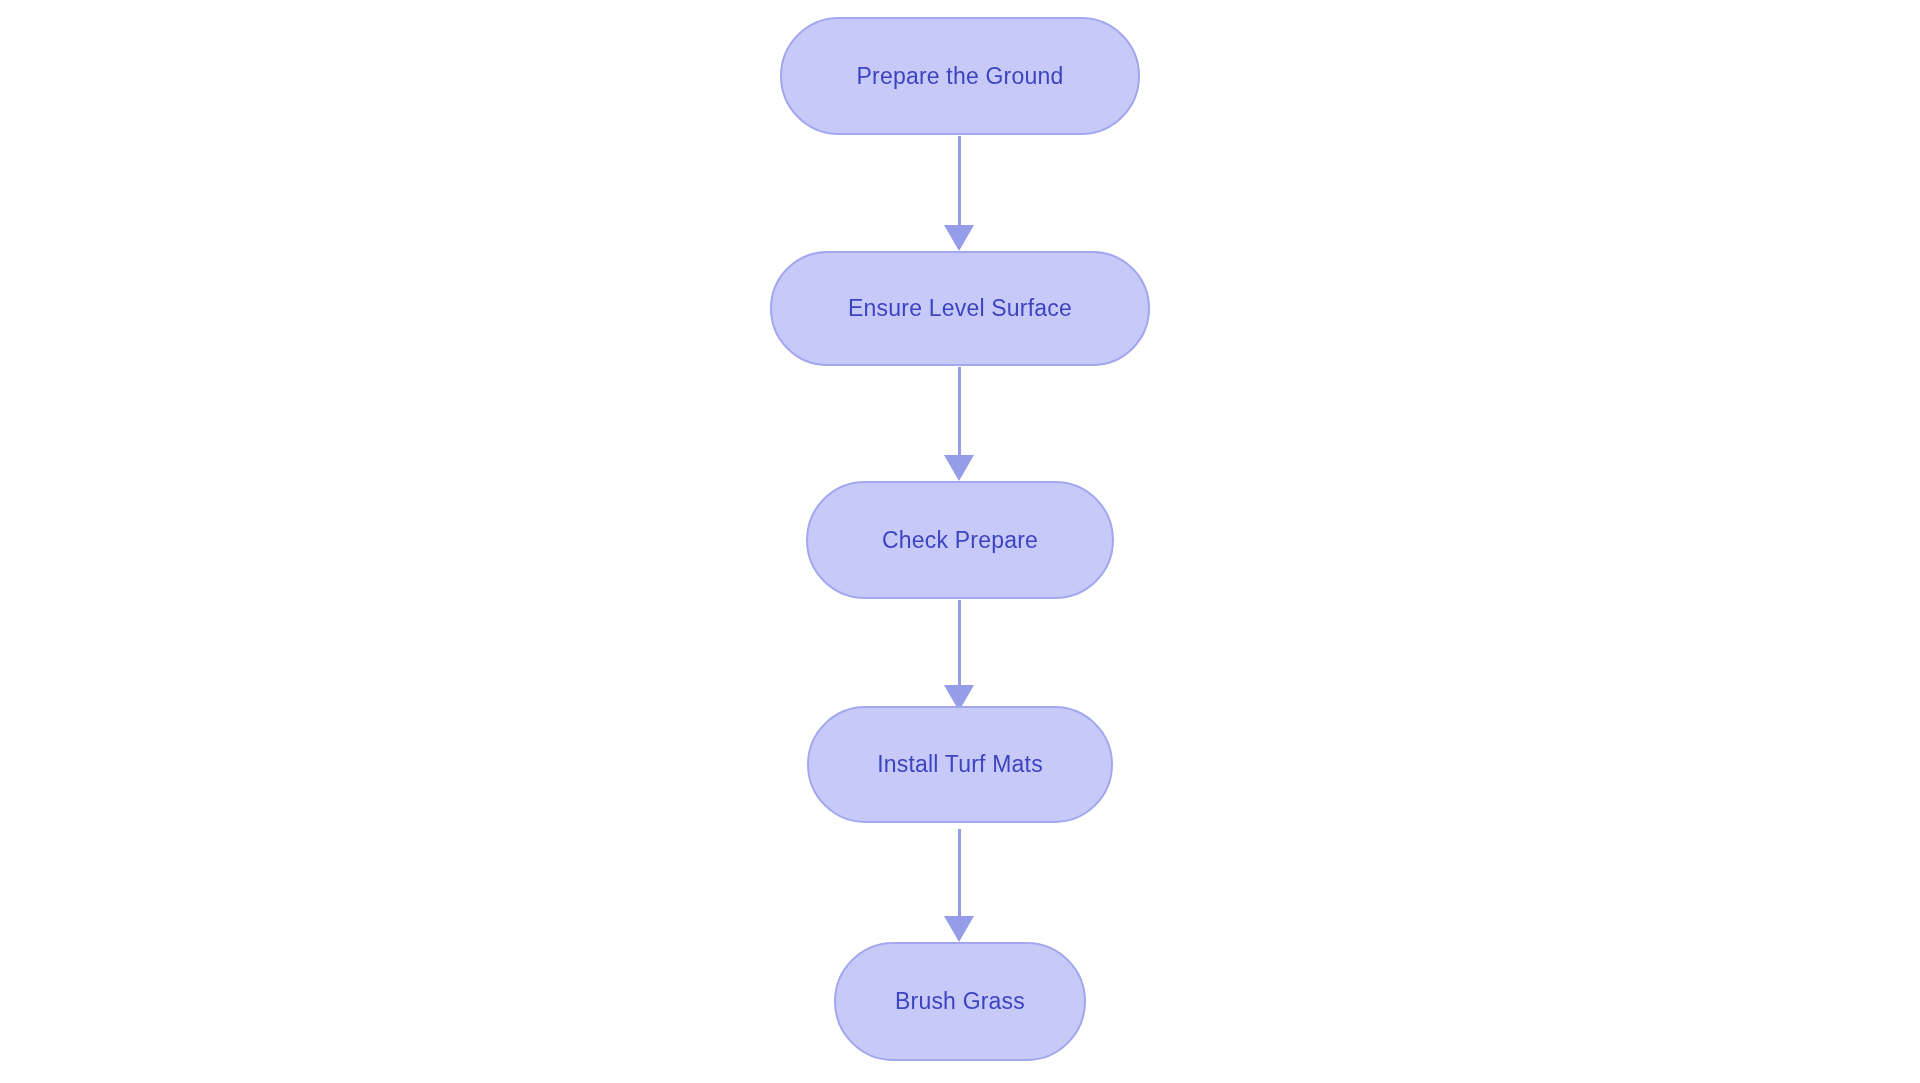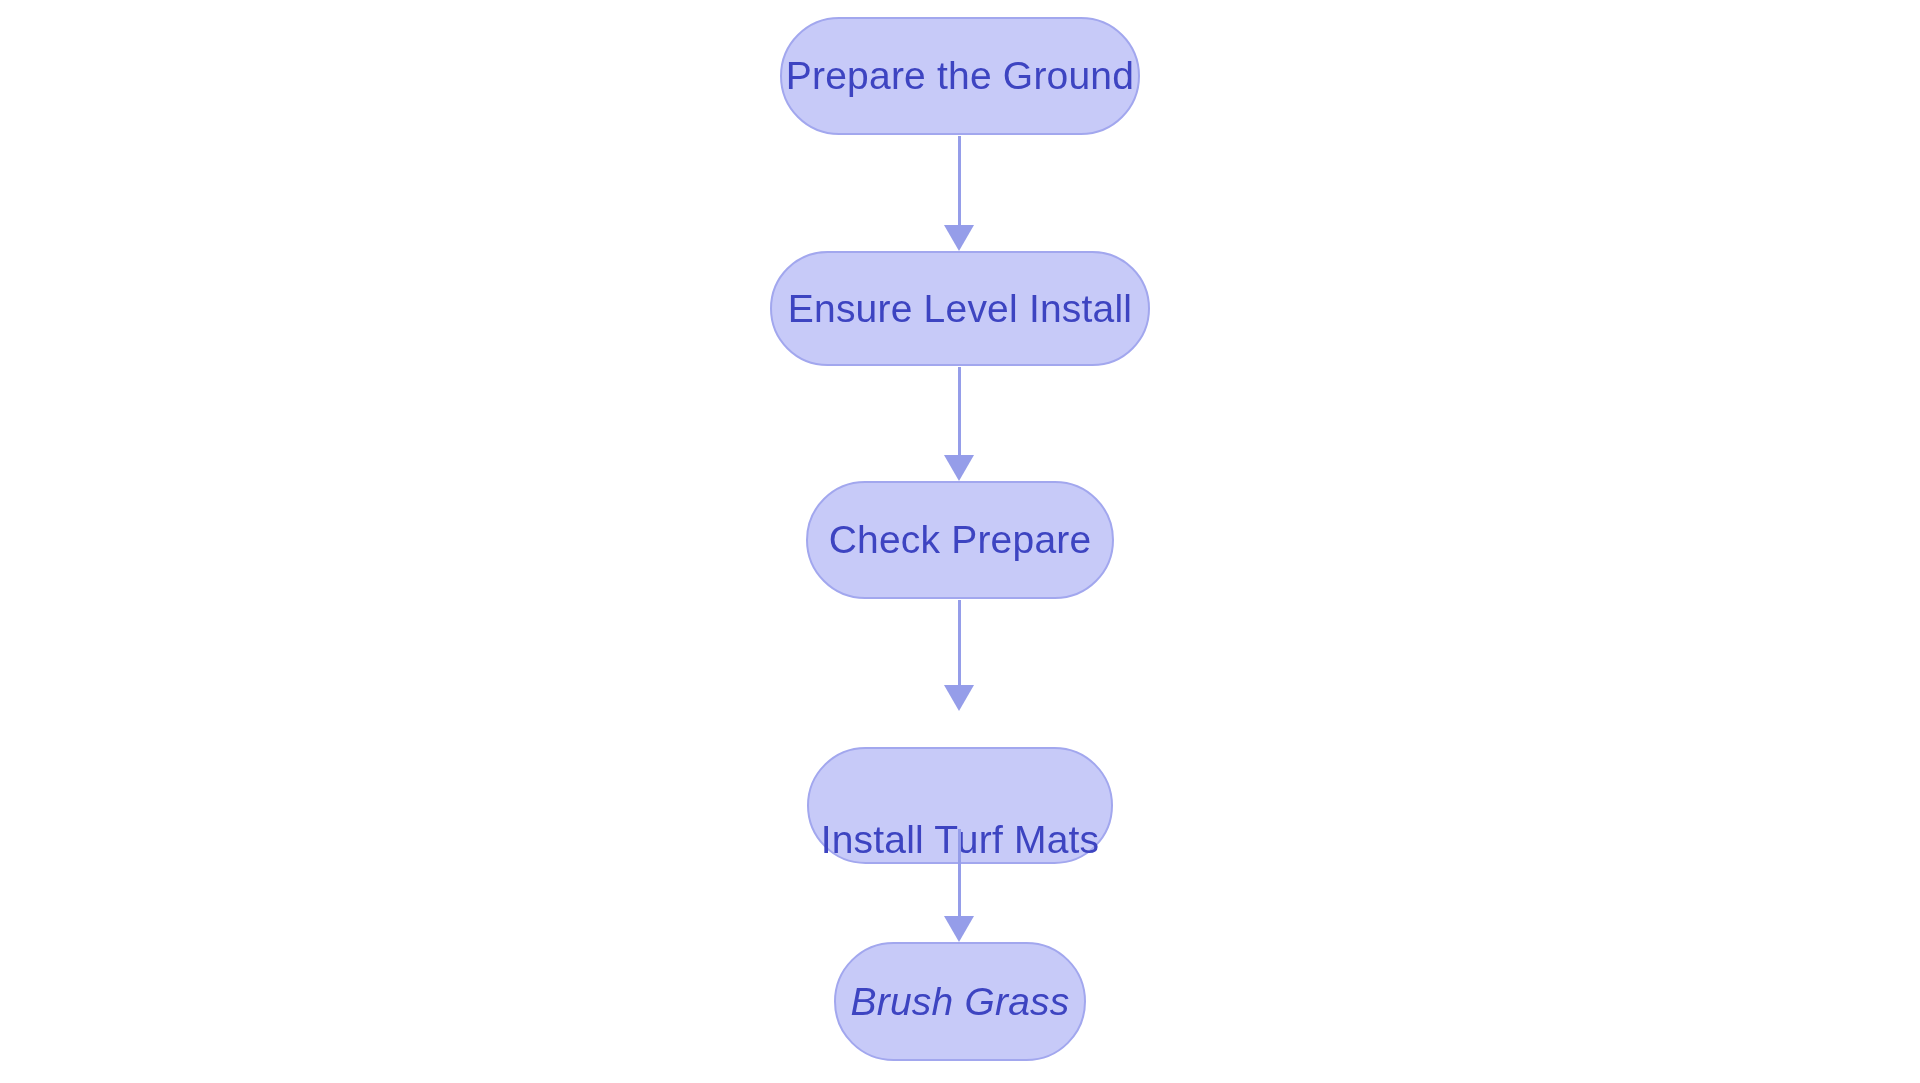--- a/index.html
+++ b/index.html
@@ -22,31 +22,31 @@
     overflow: hidden;
   }
   .flow-node {
     position: absolute;
     background: var(--node_fill);
     border: 2px solid var(--node_border);
     color: var(--node_text);
     display: flex;
     align-items: center;
     justify-content: center;
-    font-size: 39px;
+    font-size: 23px;
     letter-spacing: 0.2px;
     text-align: center;
     white-space: nowrap;
   }
   
   .n0 { left: 780px; top: 17px;  width: 360px; height: 118px; border-radius: 59px; }
   .n1 { left: 770px; top: 251px; width: 380px; height: 115px; border-radius: 58px; }
   .n2 { left: 806px; top: 481px; width: 308px; height: 118px; border-radius: 59px; }
-  .n3 { left: 807px; top: 747px; width: 306px; height: 117px; border-radius: 59px; align-items: flex-end; }
-  .n4 { left: 834px; top: 942px; width: 252px; height: 119px; border-radius: 60px; font-style: italic; }
+  .n3 { left: 807px; top: 706px; width: 306px; height: 117px; border-radius: 59px; }
+  .n4 { left: 834px; top: 942px; width: 252px; height: 119px; border-radius: 60px; }
 
   .arrow {
     position: absolute;
     width: 30px;
     display: flex;
     flex-direction: column;
     align-items: center;
   }
   .arrow-line {
     width: 3px;
@@ -74,21 +74,21 @@
   <div class="flow-node n0">
     <span>Prepare the Ground</span>
   </div>
 
   <div class="arrow a0">
     <div class="arrow-line"></div>
     <div class="arrow-head"></div>
   </div>
 
   <div class="flow-node n1">
-    <span>Ensure Level Install</span>
+    <span>Ensure Level Surface</span>
   </div>
 
   <div class="arrow a1">
     <div class="arrow-line"></div>
     <div class="arrow-head"></div>
   </div>
 
   <div class="flow-node n2">
     <span>Check Prepare</span>
   </div>

